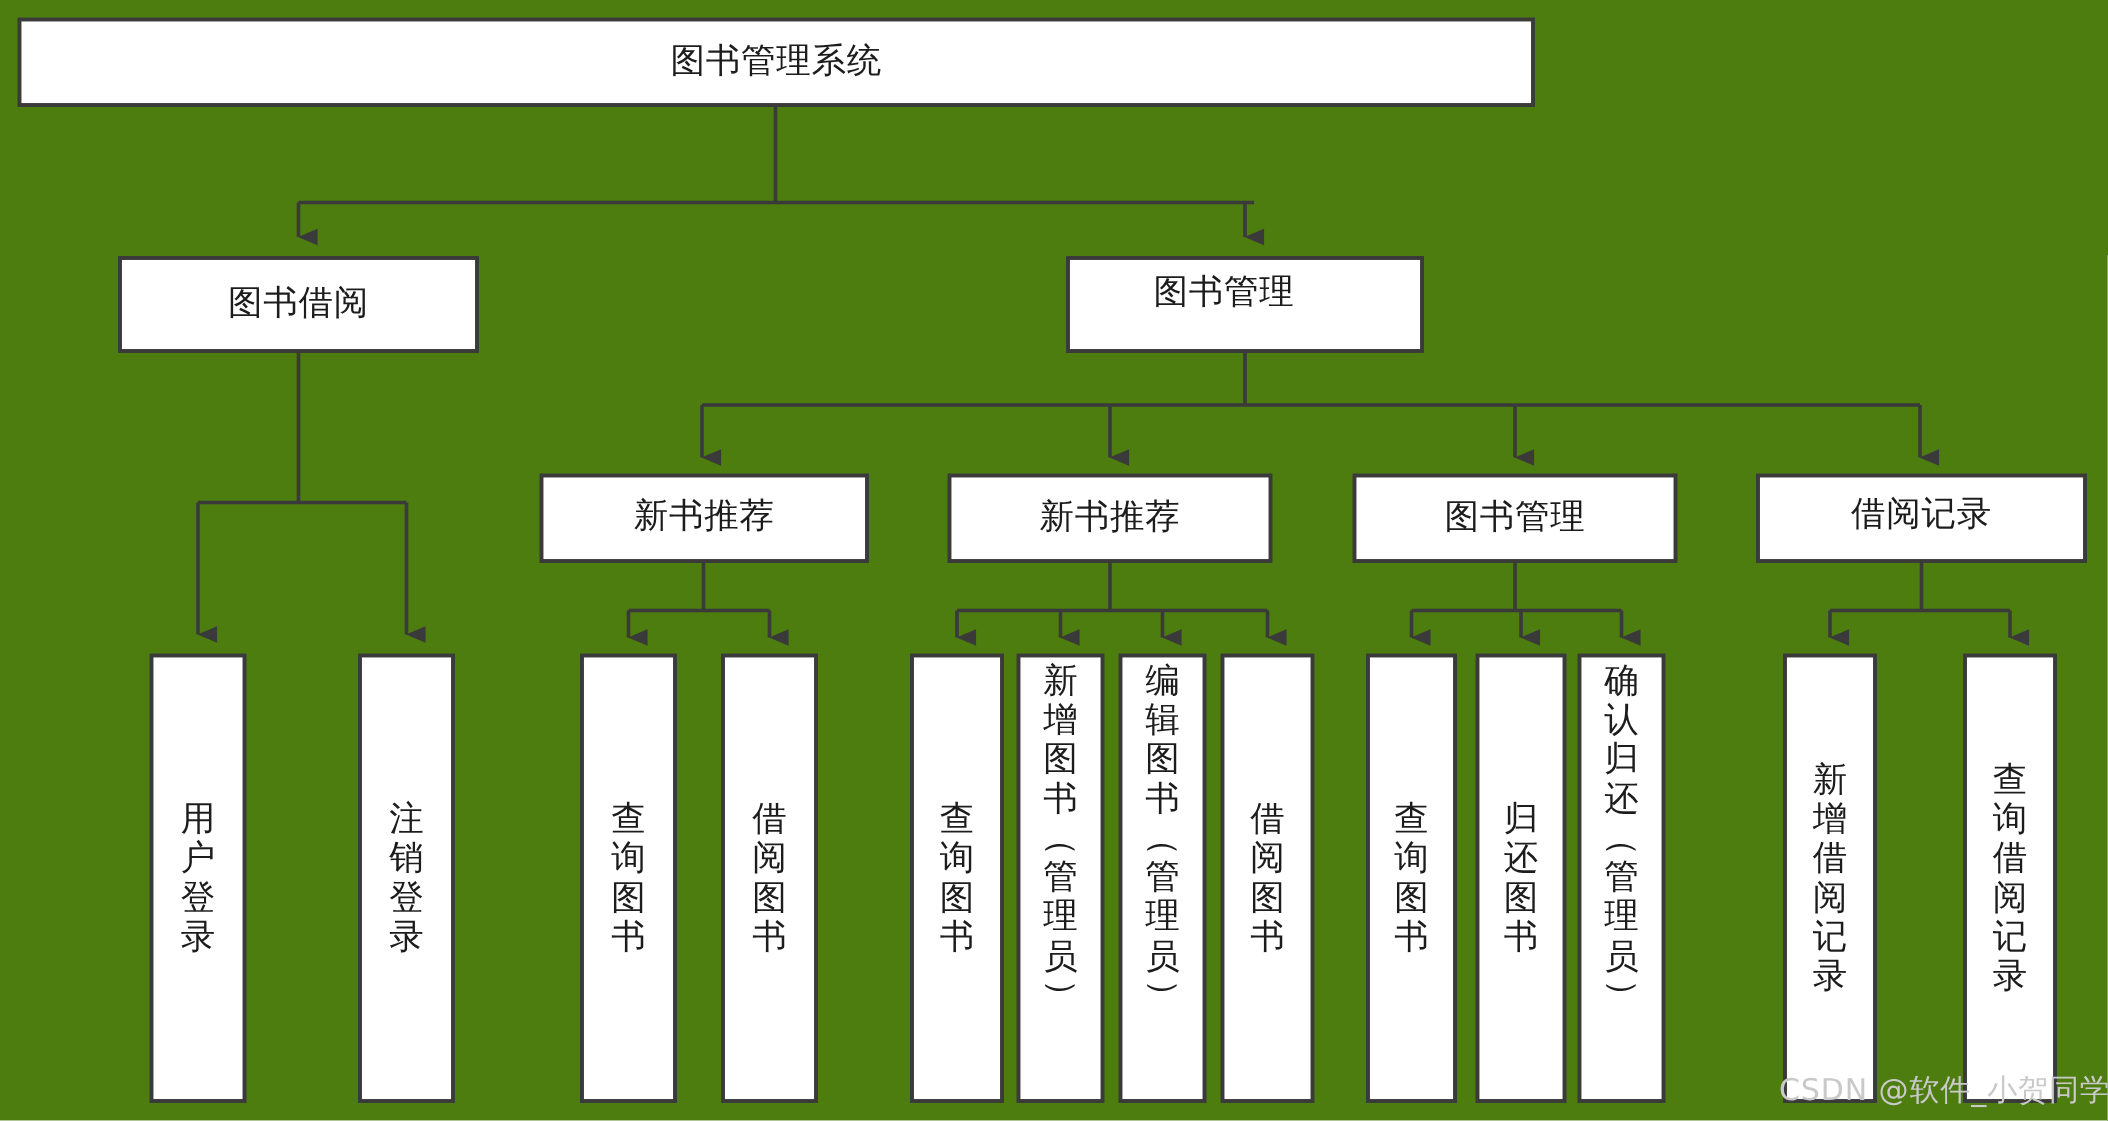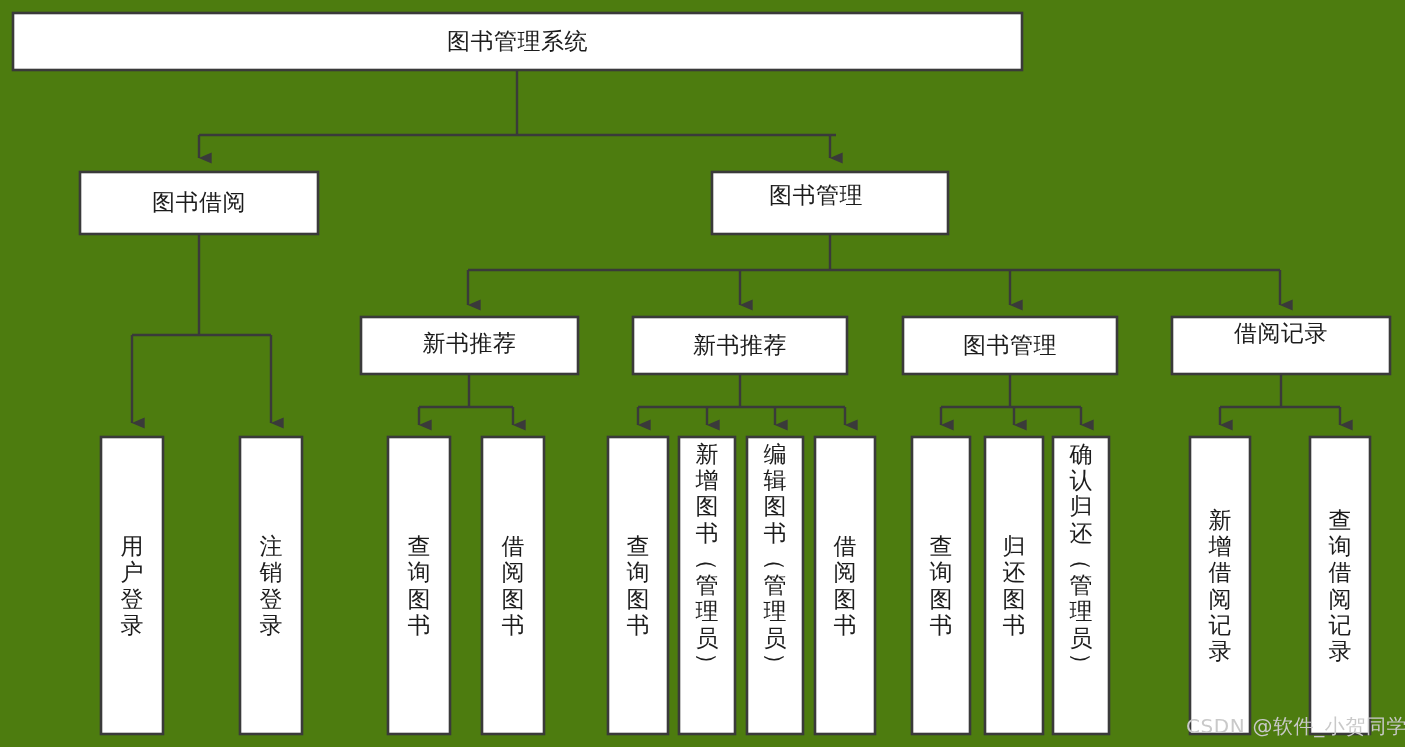--- a/index.html
+++ b/index.html
@@ -173,21 +173,21 @@
     <rect class="node-box" x="1190" y="437" width="60" height="297"></rect>
     <rect class="node-box" x="1310" y="437" width="60" height="297"></rect>
   </svg>
 
   <div class="node-label-h" style="left:13px;  top:13px;  width:1009px; height:57px;">图书管理系统</div>
   <div class="node-label-h" style="left:80px;  top:172px; width:238px;  height:62px;">图书借阅</div>
   <div class="node-label-h" style="left:698px; top:172px; width:236px;  height:48px;">图书管理</div>
   <div class="node-label-h" style="left:361px; top:317px; width:217px;  height:57px;font-family:Liberation Mono, monospace;">新书推荐</div>
   <div class="node-label-h" style="left:633px; top:317px; width:214px;  height:57px;">新书推荐</div>
   <div class="node-label-h" style="left:903px; top:317px; width:214px;  height:57px;">图书管理</div>
-  <div class="node-label-h" style="left:1172px;top:305px; width:218px;  height:57px;">借阅记录</div>
+  <div class="node-label-h" style="left:1172px;top:315px; width:218px;  height:57px;">借阅记录</div>
 
   <div class="node-label-v centered" style="left:101px; top:437px; width:62px; height:297px;">
       <span class="ch">用</span>
       <span class="ch">户</span>
       <span class="ch">登</span>
       <span class="ch">录</span>
     </div>
   <div class="node-label-v centered" style="left:240px; top:437px; width:62px; height:297px;">
       <span class="ch">注</span>
       <span class="ch">销</span>

